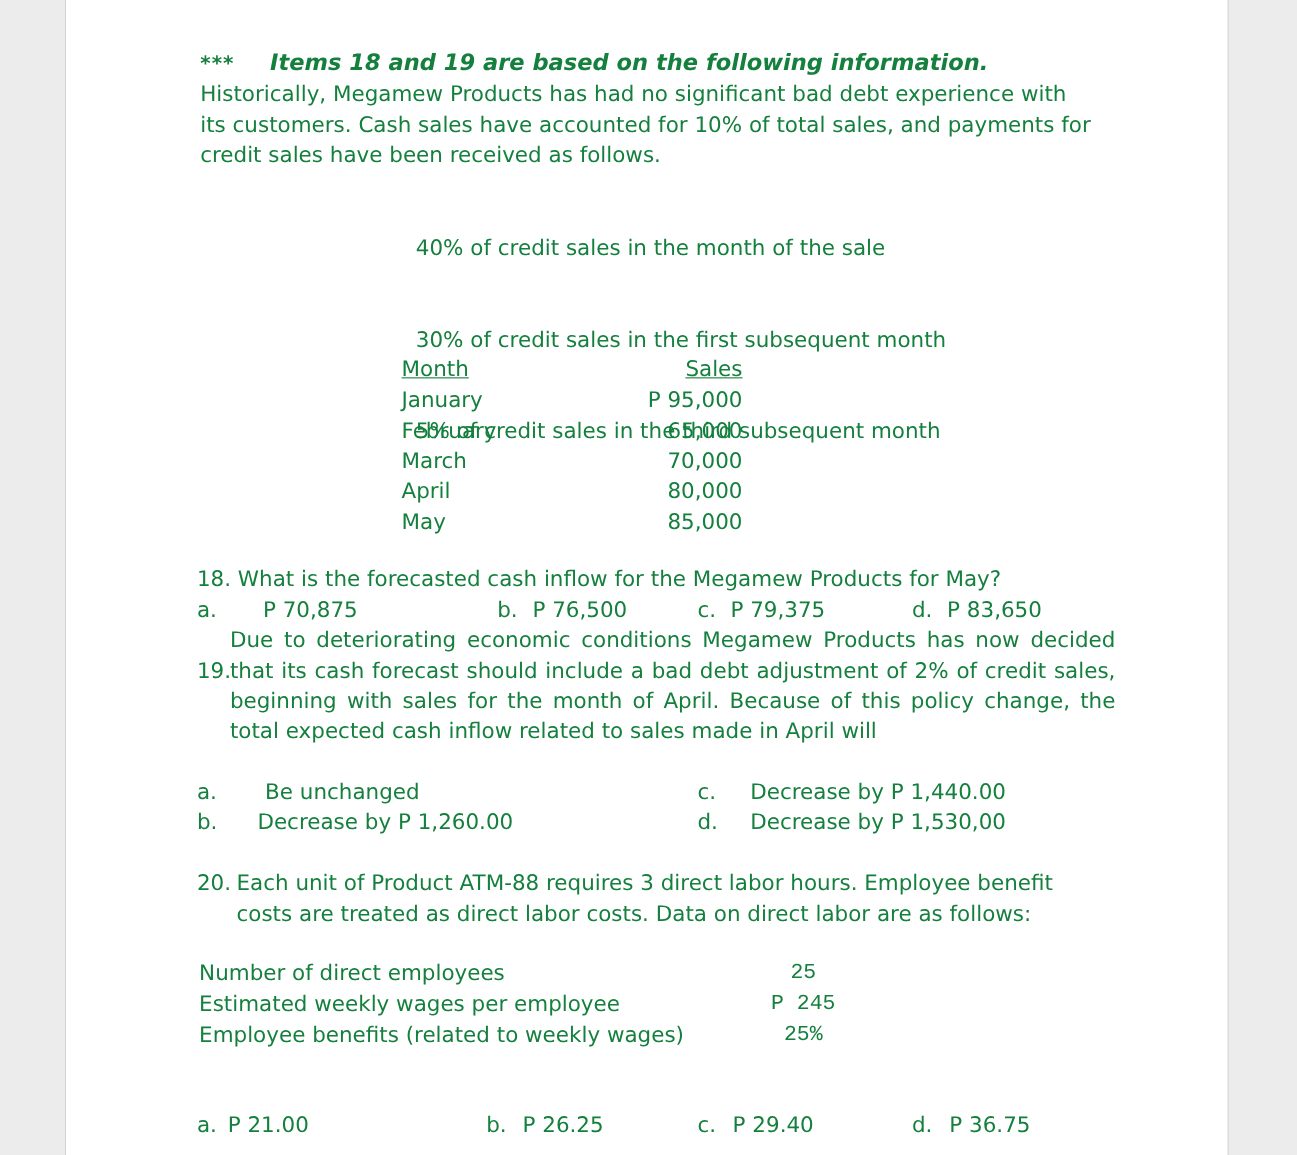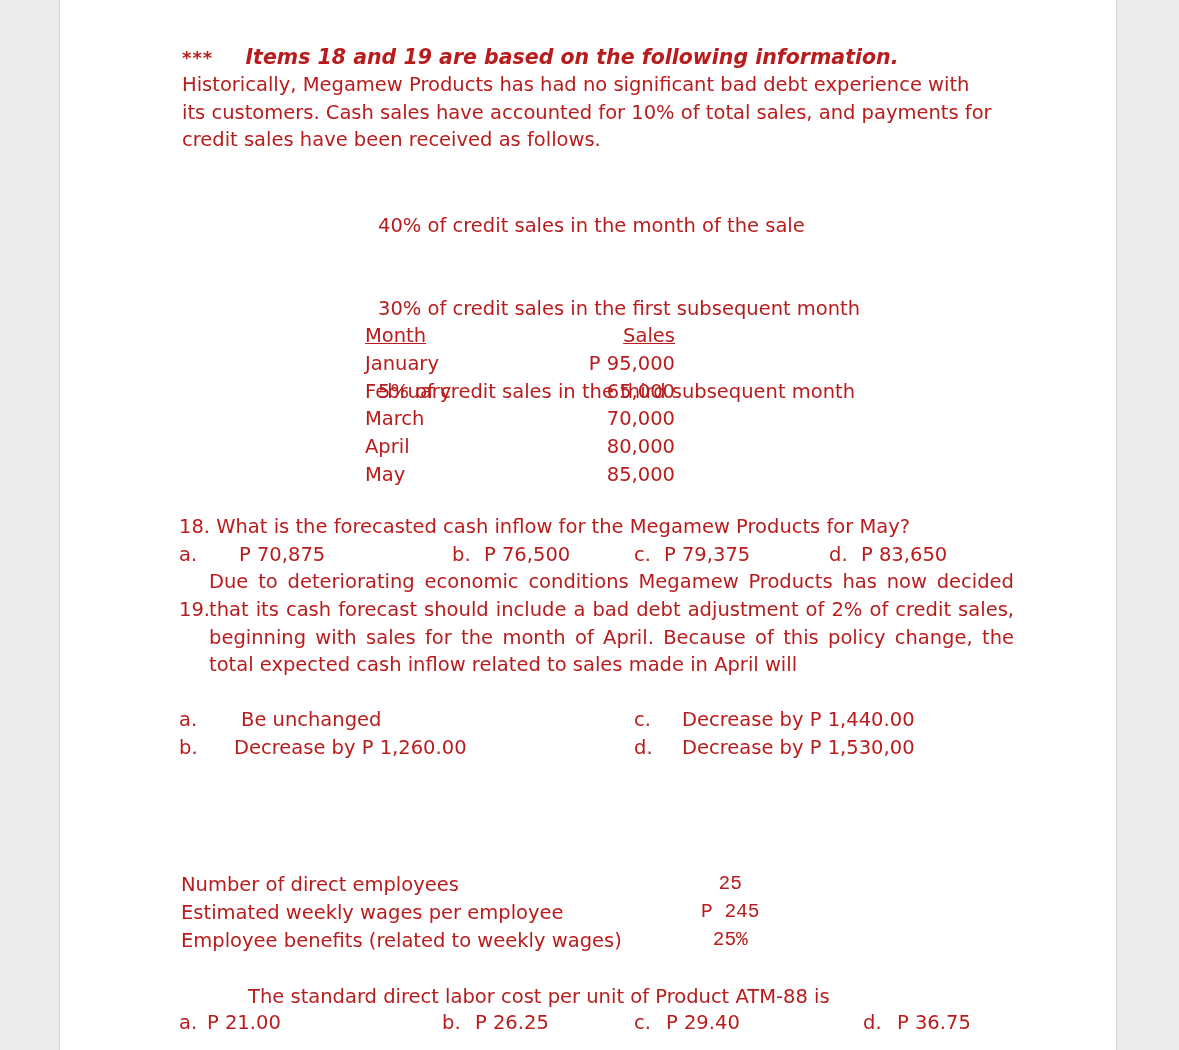--- a/index.html
+++ b/index.html
@@ -26,21 +26,21 @@
     border-right: 1px solid #d2d2d2;
     box-sizing: border-box;
   }
 
   .content {
     position: absolute;
     left: 0;
     top: 0;
     width: 1058px;
     height: 1050px;
-    color: #b91c1c;
+    color: #15803d;
     font-size: 19.5px;
     line-height: 27.6px;
   }
 
   
   .blk {
     position: absolute;
     white-space: pre;
   }
   .wrapblk {
@@ -189,21 +189,21 @@
   .q19ans .o-d .lbl { width: 48px; }
 
   
   .q20ans { left: 119px; top: 1009px; }
   .q20ans .o-a { left: 0px; }
   .q20ans .o-a .lbl { width: 28px; }
   .q20ans .o-b { left: 263px; }
   .q20ans .o-b .lbl { width: 33px; }
   .q20ans .o-c { left: 455px; }
   .q20ans .o-c .lbl { width: 32px; }
-  .q20ans .o-d { left: 684px; }
+  .q20ans .o-d { left: 650px; }
   .q20ans .o-d .lbl { width: 34px; }
 
   
   .labor-table {
     position: absolute;
     left: 121px;
     top: 871px;
     border-collapse: collapse;
     font-size: 19.5px;
   }
@@ -292,39 +292,42 @@
       <span class="numlbl">19.</span>
       <span class="body">Due to deteriorating economic conditions Megamew Products has now decided that its cash forecast should include a bad debt adjustment of 2% of credit sales, beginning with sales for the month of April. Because of this policy change, the total expected cash inflow related to sales made in April will</span>
     </div>
     <div class="ans-row q19ans">
       <div class="opt o-a"><span class="lbl">a.</span><span>Be unchanged</span></div>
       <div class="opt o-b"><span class="lbl">b.</span><span>Decrease by P 1,260.00</span></div>
       <div class="opt o-c"><span class="lbl">c.</span><span>Decrease by P 1,440.00</span></div>
       <div class="opt o-d"><span class="lbl">d.</span><span>Decrease by P 1,530,00</span></div>
     </div>
 
+    <div class="q-num q20">
+      <span class="numlbl">20.</span>
+      <span class="body">Each unit of Product ATM-88 requires  3 direct labor hours. Employee benefit costs are treated as direct labor costs. Data on direct labor are as follows:</span>
+    </div>
 
     <table class="labor-table">
       <tbody>
         <tr>
           <td class="lab">Number of direct employees</td>
           <td class="val">25</td>
         </tr>
         <tr>
           <td class="lab">Estimated weekly wages per employee</td>
           <td class="val">P 245</td>
         </tr>
         <tr>
           <td class="lab">Employee benefits (related to weekly wages)</td>
           <td class="val">25%</td>
         </tr>
       </tbody>
     </table>
 
-    <div class="blk std-line">The standard direct labor cost per unit of Product ATM-88 is</div>
 
     <div class="ans-row q20ans">
       <div class="opt o-a"><span class="lbl">a.</span><span>P 21.00</span></div>
       <div class="opt o-b"><span class="lbl">b.</span><span>P 26.25</span></div>
       <div class="opt o-c"><span class="lbl">c.</span><span>P 29.40</span></div>
       <div class="opt o-d"><span class="lbl">d.</span><span>P 36.75</span></div>
     </div>
 
   </div>
 </div>

